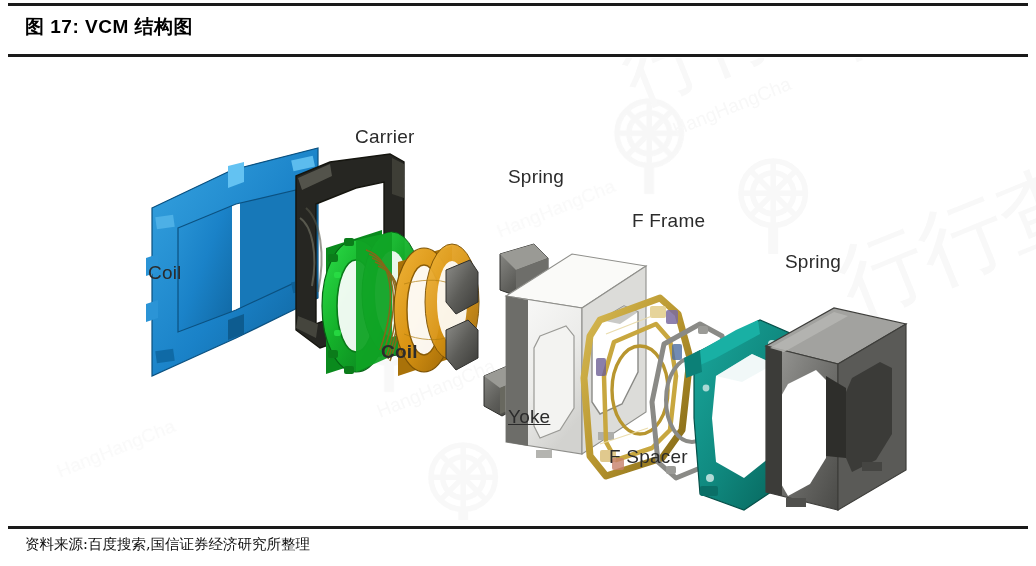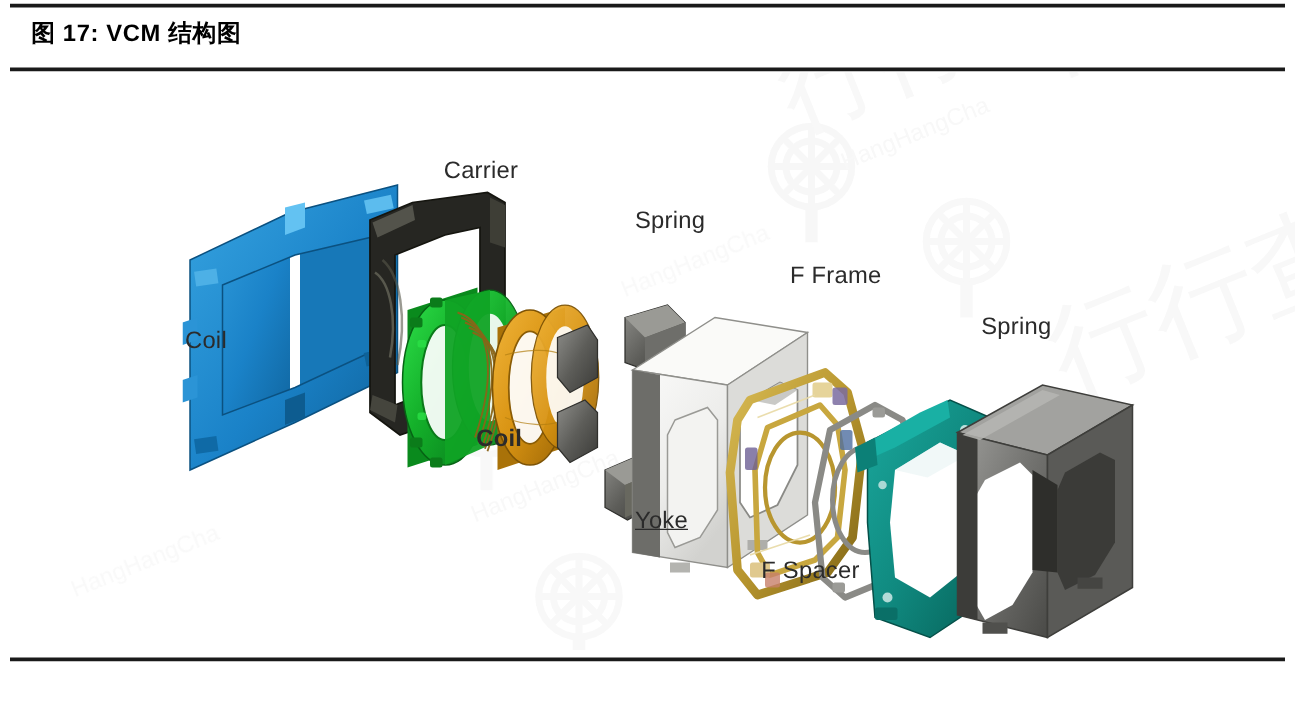--- a/index.html
+++ b/index.html
@@ -406,13 +406,14 @@
   <div class="part-label" style="left:632px; top:152px;">F Frame</div>
 
   <div class="part-label" style="left:609px; top:365px;margin-top:23px;">F Spacer</div>
 
   <div class="part-label" style="left:785px; top:193px;">Spring</div>
 
 </div>
 
 <div id="figure-footer">
   <div class="rule-footer"></div>
+  <div id="figure-source">资料来源:百度搜索,国信证券经济研究所整理</div>
 </div>
 
 </body></html>

